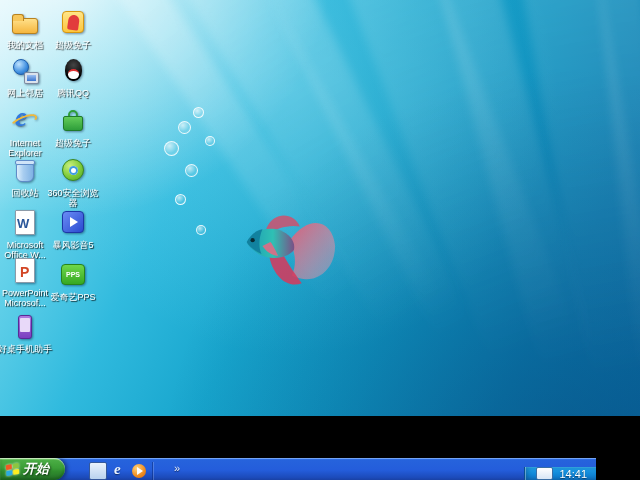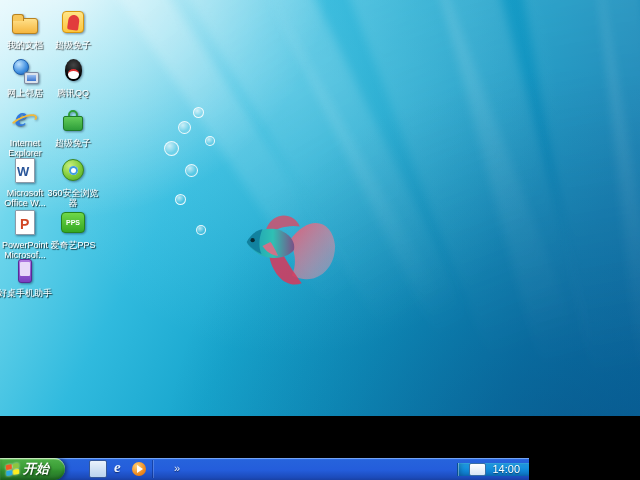--- a/index.html
+++ b/index.html
@@ -92,21 +92,21 @@
   .ic-baofeng::before{left:4px;top:3px;width:22px;height:22px;border-radius:4px;background:linear-gradient(135deg,#6a8df5,#2a4ad0);border:1px solid #1d36a8;}
   .ic-baofeng::after{left:12px;top:9px;border-left:8px solid #fff;border-top:5px solid transparent;border-bottom:5px solid transparent;}
 
   .ic-pps::before{left:3px;top:4px;width:24px;height:21px;border-radius:4px;background:linear-gradient(#6fd84a,#36a822);border:1px solid #27851a;}
   .ic-pps::after{content:'PPS';left:0;top:11px;width:30px;text-align:center;font:bold 7px "Liberation Sans",sans-serif;color:#fff;}
 
   .ic-broadband::before{left:2px;top:6px;width:15px;height:11px;background:linear-gradient(#b9d2f2,#4a7fd2);border:2px solid #dfe5ee;box-shadow:0 0 0 1px #7d8aa0;border-radius:1px;}
   .ic-broadband::after{left:12px;top:13px;width:15px;height:11px;background:linear-gradient(#b9d2f2,#3a6fc4);border:2px solid #dfe5ee;box-shadow:0 0 0 1px #7d8aa0;border-radius:1px;}
 
   
-  .taskbar{position:absolute;left:0;bottom:0;width:529px;height:22px;display:flex;align-items:center;z-index:50;
+  .taskbar{position:absolute;left:0;bottom:0;width:596px;height:22px;display:flex;align-items:flex-end;z-index:50;
     background:linear-gradient(#4f91f6 0%,#3b7df0 4%,#2663dc 8%,#245ddb 55%,#1c4bbb 88%,#1941a5 100%);
     box-shadow:inset 0 1px 0 rgba(255,255,255,.25);gap:19px;}
   .start-btn{display:flex;align-items:center;gap:4px;height:22px;padding:0 16px 0 6px;border-radius:0 11px 11px 0;
     background:linear-gradient(#9ade84 0%,#4aad44 10%,#3b9e37 45%,#2f8c2d 62%,#25702a 100%);
     box-shadow:inset 0 1px 1px rgba(255,255,255,.55), inset 0 -2px 3px rgba(0,60,0,.35), 2px 0 4px rgba(0,0,0,.45);}
   .start-text{color:#fff;font-weight:bold;font-style:italic;font-size:13px;text-shadow:1px 1px 2px rgba(0,0,0,.6);}
   .winflag{display:grid;grid-template-columns:6px 6px;grid-template-rows:5px 5px;gap:1px;transform:rotate(-4deg) skewY(-6deg);filter:drop-shadow(0 0 1px rgba(255,255,255,.8));}
   .winflag i{border-radius:1px;}
   .fr{background:#f15a24}.fg{background:#8cc63f}.fb{background:#29abe2}.fy{background:#fcee21}
 
@@ -180,20 +180,24 @@
         </div>
         <div class="icon-cell">
           <span class="ic ic-network-places"></span>
           <span class="ic-label">网上邻居</span>
         </div>
         <div class="icon-cell">
           <span class="ic ic-internet-explorer"></span>
           <span class="ic-label">Internet Explorer</span>
         </div>
         <div class="icon-cell">
+          <span class="ic ic-recycle-bin"></span>
+          <span class="ic-label">回收站</span>
+        </div>
+        <div class="icon-cell">
           <span class="ic ic-word"></span>
           <span class="ic-label">Microsoft Office W...</span>
         </div>
         <div class="icon-cell">
           <span class="ic ic-powerpoint"></span>
           <span class="ic-label">PowerPoint Microsof...</span>
         </div>
         <div class="icon-cell">
           <span class="ic ic-phone-assistant"></span>
           <span class="ic-label">好桌手机助手</span>
@@ -208,20 +212,24 @@
           <span class="ic ic-qq"></span>
           <span class="ic-label">腾讯QQ</span>
         </div>
         <div class="icon-cell">
           <span class="ic ic-software-bundle"></span>
           <span class="ic-label">超级兔子</span>
         </div>
         <div class="icon-cell">
           <span class="ic ic-360-browser"></span>
           <span class="ic-label">360安全浏览器</span>
+        </div>
+        <div class="icon-cell">
+          <span class="ic ic-baofeng"></span>
+          <span class="ic-label">暴风影音5</span>
         </div>
         <div class="icon-cell">
           <span class="ic ic-pps"></span>
           <span class="ic-label">爱奇艺PPS</span>
         </div>
       </div>
   </div>
 
   <div class="taskbar">
     <div class="start-btn">
@@ -237,17 +245,17 @@
         <span class="ql ql-show-desktop"></span>
         <span class="ql ql-internet-explorer"></span>
         <span class="ql ql-media-player"></span>
       </div>
     <span class="ql-chevron">»</span>
     <div class="task-area"></div>
     <div class="tray">
       <span id="trayIcons" style="display:flex;align-items:center;gap:5px;">
           <span class="tray-ic tray-input-method"></span>
         </span>
-      <span class="clock">14:00</span>
+      <span class="clock">14:41</span>
     </div>
   </div>
 
 </div>
 
 </body></html>

